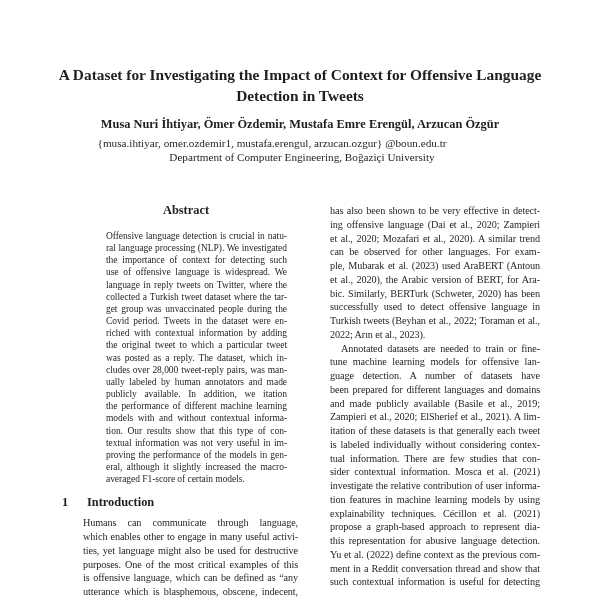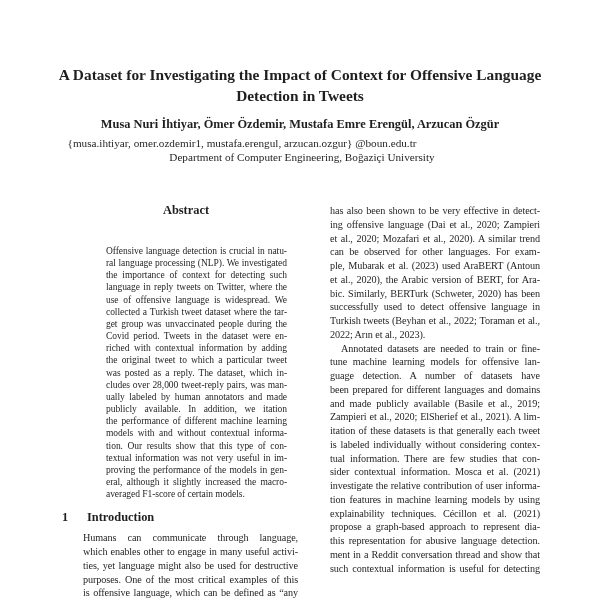--- a/index.html
+++ b/index.html
@@ -11,30 +11,30 @@
     color: #1f1f1f;
   }
   .page { position: relative; width: 600px; height: 600px; background: #fff; border-radius: 19px; }
 
   .title-block { position: absolute; top: 64px; left: 0; width: 600px; text-align: center; }
   .title-line { font-size: 15.4px; font-weight: bold; line-height: 21px; }
 
   .authors { position: absolute; top: 117px; left: 0; width: 600px; text-align: center;
              font-size: 12.4px; font-weight: bold; }
   .emails { position: absolute; top: 137px; left: 0; width: 484px; text-align: center;
-            font-size: 11.2px; }
+            font-size: 11.2px; padding-left: 30px; }
   .affiliation { position: absolute; top: 151px; left: 2px; width: 600px; text-align: center;
                  font-size: 11.2px; }
 
   .col-left { position: absolute; left: 62px; top: 203px; width: 236px; }
   .col-right { position: absolute; left: 309px; top: 204px; width: 231px; }
 
   .abstract-wrap { margin-left: 23px; margin-right: 11px; }
   .abstract-heading { text-align: center; font-weight: bold; font-size: 12.4px;
-                      line-height: 15px; margin-bottom: 27px; }
+                      line-height: 15px; margin-bottom: 12px; }
   .abstract-body { font-size: 9.5px; line-height: 12.15px; letter-spacing: -0.05px; }
 
   .section-heading { margin-top: 10px; margin-bottom: 6px; font-size: 12.4px;
                      font-weight: bold; line-height: 15px; }
   .section-number { display: inline-block; width: 25px; }
 
   .body-text { font-size: 10.2px; line-height: 13.75px; letter-spacing: -0.1px; }
 
   .para { margin: 0; }
   .jline { text-align: left; white-space: normal; padding-left: 21px; }
@@ -56,22 +56,22 @@
   <div class="affiliation">Department of Computer Engineering, Boğaziçi University</div>
 
   <div class="col-left">
     <div class="abstract-wrap">
       <div class="abstract-heading">Abstract</div>
       <div class="abstract-body">
           <div class="para">
             <div class="jline just">Offensive language detection is crucial in natu-</div>
             <div class="jline just">ral language processing (NLP). We investigated</div>
             <div class="jline just">the importance of context for detecting such</div>
+            <div class="jline just">use of offensive language is widespread. We</div>
             <div class="jline just">language in reply tweets on Twitter, where the</div>
-            <div class="jline just">use of offensive language is widespread. We</div>
             <div class="jline just">collected a Turkish tweet dataset where the tar-</div>
             <div class="jline just">get group was unvaccinated people during the</div>
             <div class="jline just">Covid period. Tweets in the dataset were en-</div>
             <div class="jline just">riched with contextual information by adding</div>
             <div class="jline just">the original tweet to which a particular tweet</div>
             <div class="jline just">was posted as a reply. The dataset, which in-</div>
             <div class="jline just">cludes over 28,000 tweet-reply pairs, was man-</div>
             <div class="jline just">ually labeled by human annotators and made</div>
             <div class="jline just">publicly available. In addition, we itation</div>
             <div class="jline just">the performance of different machine learning</div>
@@ -124,18 +124,19 @@
         <div class="jline just">Zampieri et al., 2020; ElSherief et al., 2021). A lim-</div>
         <div class="jline just">itation of these datasets is that generally each tweet</div>
         <div class="jline just">is labeled individually without considering contex-</div>
         <div class="jline just">tual information. There are few studies that con-</div>
         <div class="jline just">sider contextual information. Mosca et al. (2021)</div>
         <div class="jline just">investigate the relative contribution of user informa-</div>
         <div class="jline just">tion features in machine learning models by using</div>
         <div class="jline just">explainability techniques. Cécillon et al. (2021)</div>
         <div class="jline just">propose a graph-based approach to represent dia-</div>
         <div class="jline just">this representation for abusive language detection.</div>
+        <div class="jline just">Yu et al. (2022) define context as the previous com-</div>
         <div class="jline just">ment in a Reddit conversation thread and show that</div>
         <div class="jline just">such contextual information is useful for detecting</div>
       </div>
     </div>
 
 </div>
 
 </body></html>

